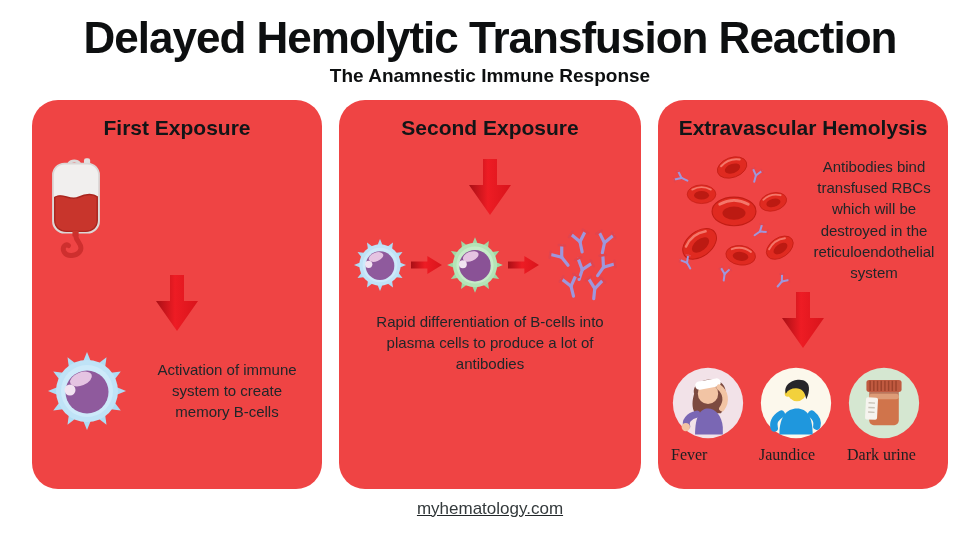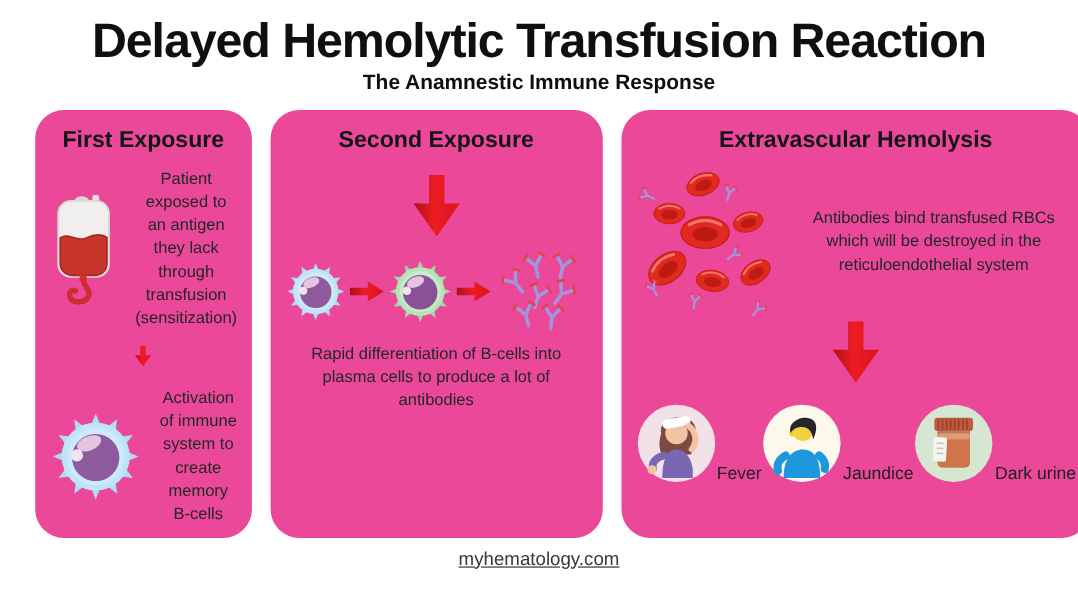--- a/index.html
+++ b/index.html
@@ -20,41 +20,41 @@
     margin:3px 0 0 0;
     font-size:19px; font-weight:bold; color:#0d0f10;
   }
 
   .panels {
     display:flex; gap:17px;
     padding:0 32px; margin-top:13px;
     height:389px; box-sizing:border-box;
   }
   .panel {
-    flex:1; background:#ec4899; border-radius:26px;
+    flex:1; background:#ef4444; border-radius:26px;
     padding:14px 13px 10px; box-sizing:border-box;
     display:flex; flex-direction:column; align-items:center;
   }
   .panel-title {
     margin:2px 0 6px; font-size:21px; font-weight:bold; color:#121517;
     white-space:nowrap;
   }
   .step-row { display:flex; align-items:center; width:100%; gap:16px; margin-top:6px; }
   .step-text {
     flex:1; margin:0; text-align:center;
     font-size:15px; line-height:1.42; color:#212629;
   }
   .down-arrow { display:block; margin:13px auto 12px; }
   .cells-row {
     display:flex; align-items:center; justify-content:center;
     gap:3px; width:100%; margin:0 0 4px;
   }
   .bottom-text { margin:4px 0 0; text-align:center; font-size:15px; line-height:1.42; width:100%; }
   .symptoms { display:flex; width:100%; justify-content:space-between; margin-top:10px; }
-  .symptom { display:flex; flex-direction:row; align-items:flex-end; flex:1; }
+  .symptom { display:flex; flex-direction:column; align-items:flex-start; flex:1;font-family:Liberation Serif, serif; }
   .symptom-label { font-size:16px; color:#1b1f21; margin-top:6px; white-space:nowrap; }
 
   footer { text-align:center; margin-top:10px;text-decoration:underline; }
   .site { font-size:17px; color:#343a3c; }
 
   .hidden-defs { position:absolute; width:0; height:0; overflow:hidden; }
 </style>
 </head>
 <body>
 
@@ -141,21 +141,20 @@
 
   <main class="panels">
 
     <section class="panel">
       <h3 class="panel-title">First Exposure</h3>
 
       <div class="step-row">
         <svg width="62" height="110" viewBox="0 0 70 118">
           <use href="#bloodbag"></use>
         </svg>
-        <p class="step-text">Patient exposed to an antigen they lack through transfusion (sensitization)</p>
       </div>
 
       <svg class="down-arrow" width="42" height="56" viewBox="0 0 42 56">
         <use href="#downarrow"></use>
       </svg>
 
       <div class="step-row">
         <svg width="84" height="84" viewBox="-42 -42 84 84">
           <use href="#cell-blue"></use>
         </svg>

